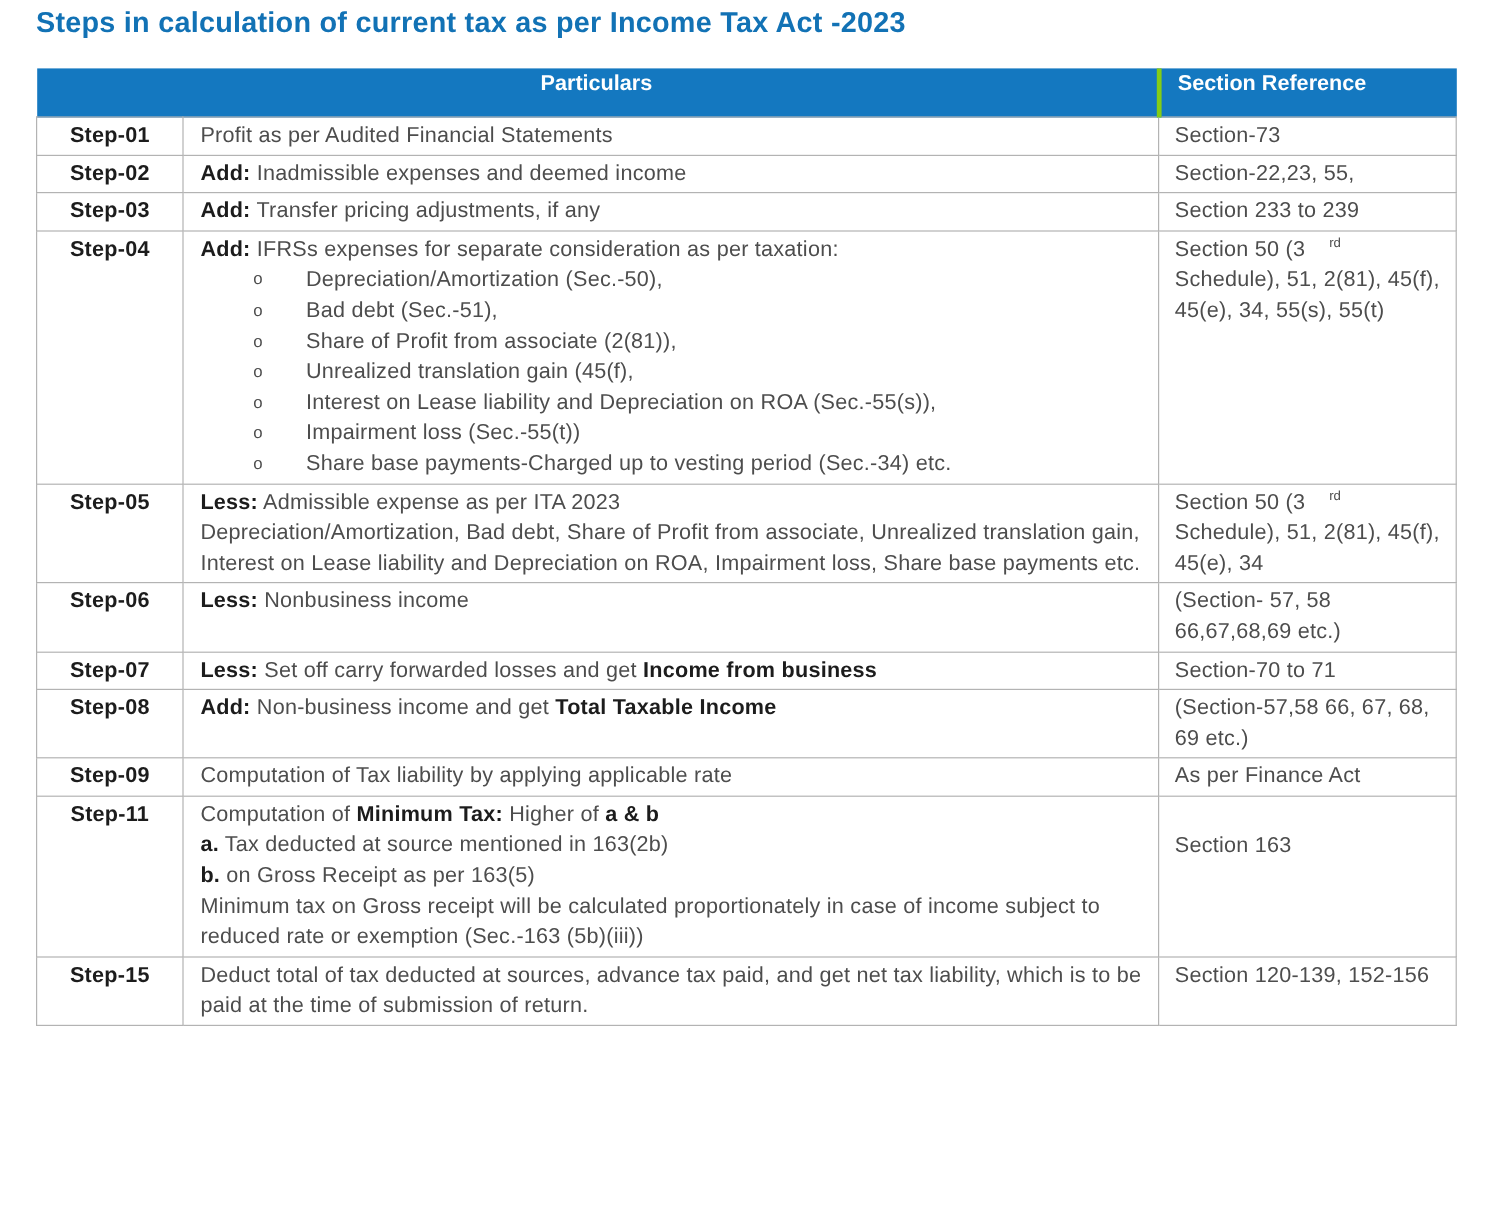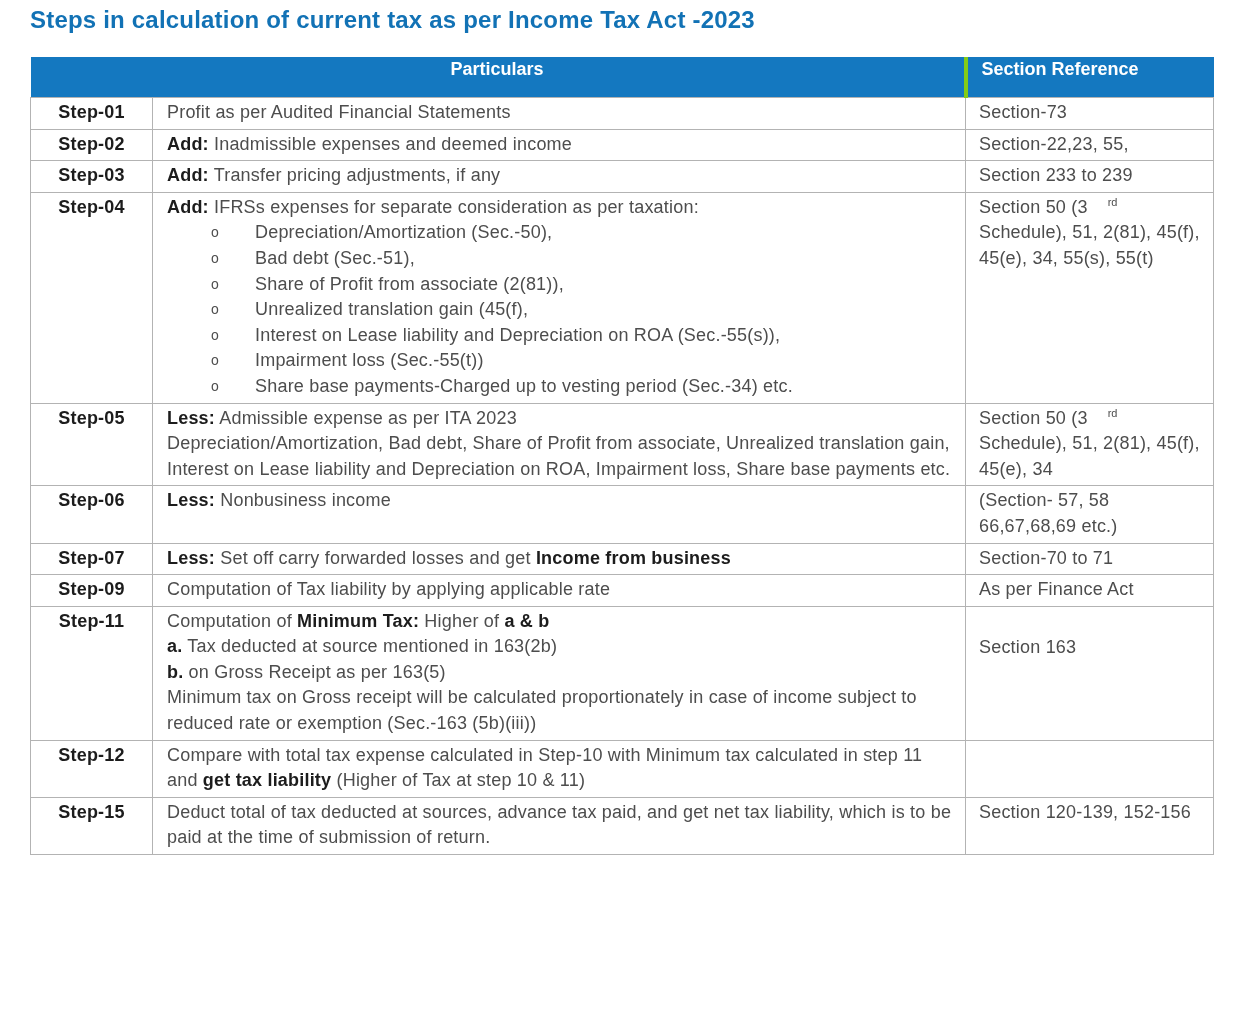--- a/index.html
+++ b/index.html
@@ -166,42 +166,42 @@
           <td class="sect-cell"><span>(Section- 57, 58 66,67,68,69 etc.)</span></td>
         </tr>
         <tr>
           <td class="step-cell">Step-07</td>
           <td class="part-cell">
             <div><span class="seg-b">Less:</span><span> Set off carry forwarded losses and get </span><span class="seg-b">Income from business</span></div>
           </td>
           <td class="sect-cell"><span>Section-70 to 71</span></td>
         </tr>
         <tr>
+          <td class="step-cell">Step-08</td>
+          <td class="part-cell">
+            <div><span class="seg-b">Add:</span><span> Non-business income and get </span><span class="seg-b">Total Taxable Income</span></div>
+          </td>
+          <td class="sect-cell"><span>(Section-57,58 66, 67, 68, 69 etc.)</span></td>
+        </tr>
+        <tr>
           <td class="step-cell">Step-09</td>
           <td class="part-cell">
             <div><span>Computation of Tax liability by applying applicable rate</span></div>
           </td>
           <td class="sect-cell"><span>As per Finance Act</span></td>
         </tr>
         <tr>
           <td class="step-cell">Step-11</td>
           <td class="part-cell">
             <div><span>Computation of </span><span class="seg-b">Minimum Tax:</span><span> Higher of </span><span class="seg-b">a &amp; b</span></div>
             <div><span class="seg-b">a.</span><span> Tax deducted at source mentioned in 163(2b)</span></div>
             <div><span class="seg-b">b.</span><span> on Gross Receipt as per 163(5)</span></div>
             <div><span>Minimum tax on Gross receipt will be calculated proportionately in case of income subject to reduced rate or exemption (Sec.-163 (5b)(iii))</span></div>
           </td>
           <td class="sect-cell top-gap"><span>Section 163</span></td>
-        </tr>
-        <tr>
-          <td class="step-cell">Step-12</td>
-          <td class="part-cell">
-            <div><span>Compare with total tax expense calculated in Step-10 with Minimum tax calculated in step 11 and </span><span class="seg-b">get tax liability</span><span> (Higher of Tax at step 10 &amp; 11)</span></div>
-          </td>
-          <td class="sect-cell"></td>
         </tr>
         <tr>
           <td class="step-cell">Step-15</td>
           <td class="part-cell">
             <div><span>Deduct total of tax deducted at sources, advance tax paid, and get net tax liability, which is to be paid at the time of submission of return.</span></div>
           </td>
           <td class="sect-cell"><span>Section 120-139, 152-156</span></td>
         </tr>
       </tbody>
   </table>

